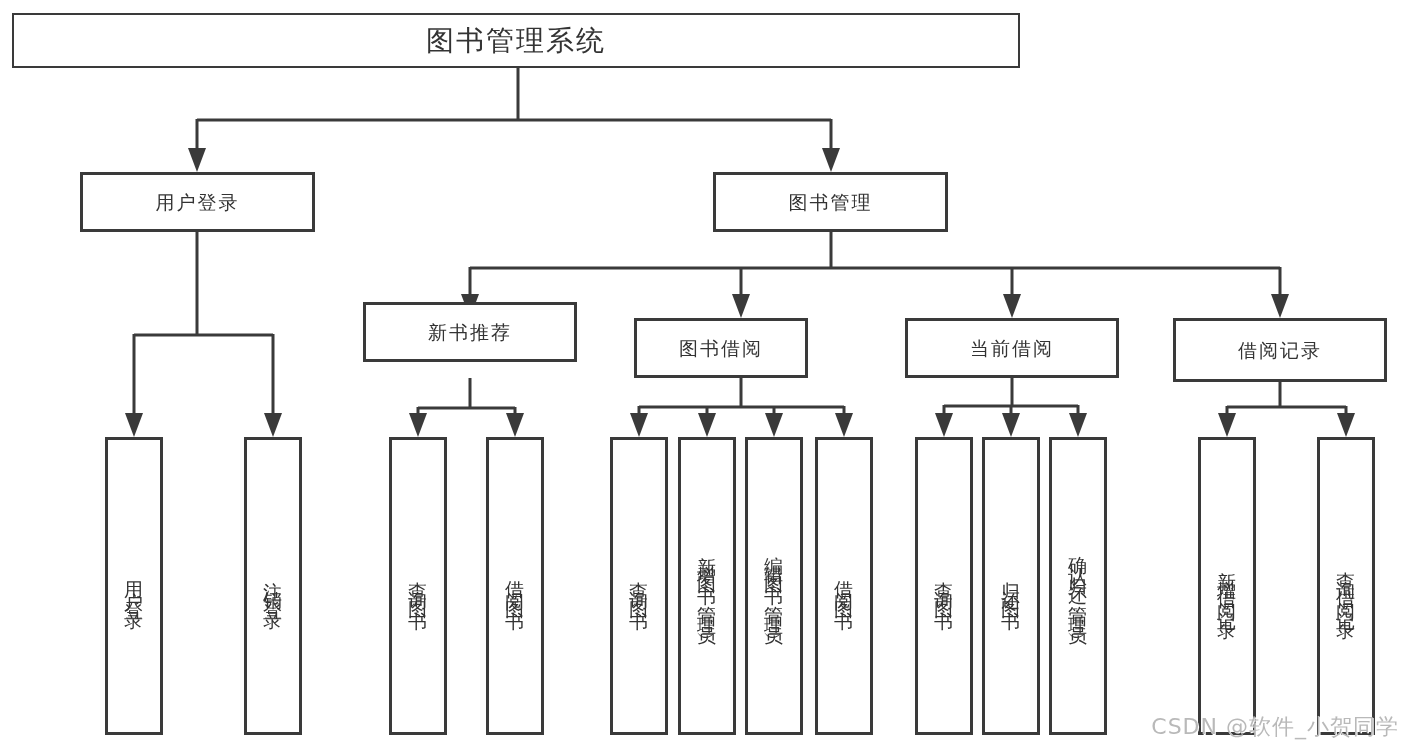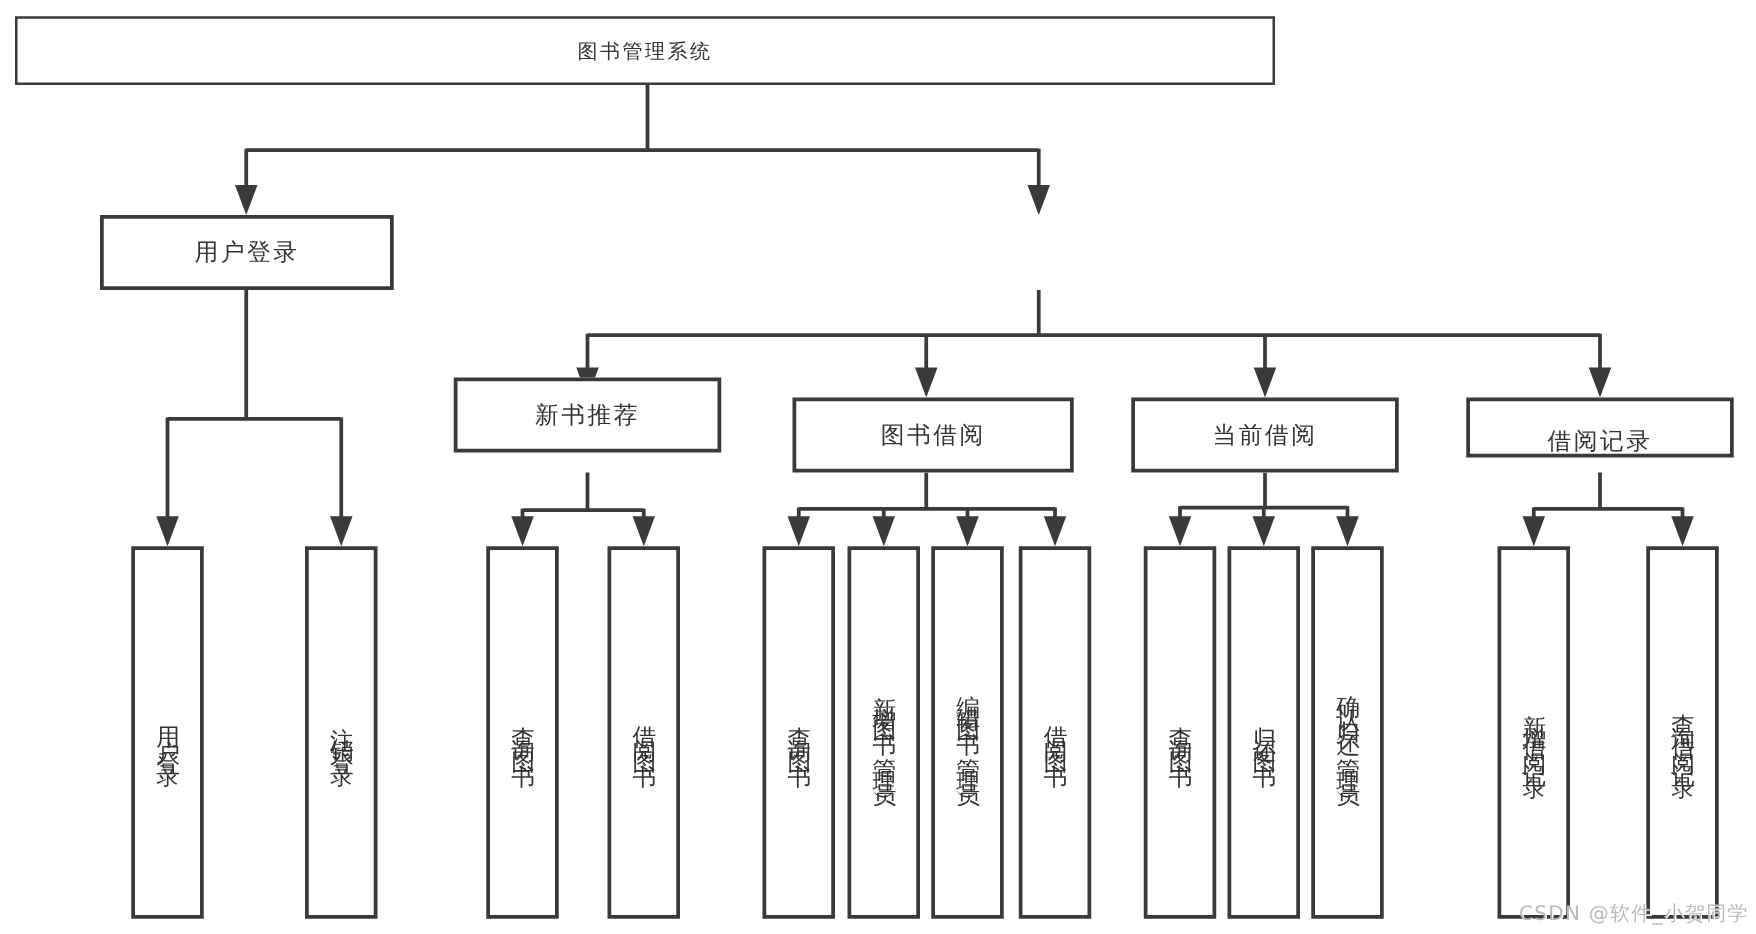--- a/index.html
+++ b/index.html
@@ -22,34 +22,34 @@
     border: 3px solid #3a3a3a;
     background: #ffffff;
     display: flex;
     align-items: center;
     justify-content: center;
     color: #333333;
     font-size: 19px;
     letter-spacing: 2px;
     line-height: 1;
   }
-  .node.root { border-width: 2px; font-size: 16px; }
+  .node.root { border-width: 2px; font-size: 28px; }
   .node.vert .vtext {
     writing-mode: vertical-rl;
     text-orientation: mixed;
     white-space: nowrap;
     letter-spacing: 10px;
     font-size: 19px;
     color: #333333;
   }
   .watermark {
     position: absolute;
     right: 6px;
     bottom: 5px;
-    font-size: 16px;
+    font-size: 22px;
     color: #b9b9b9;
     letter-spacing: 1px;
     text-shadow: 1px 1px 0 #ffffff;
     white-space: nowrap;
   }
 </style>
 </head>
 <body>
 
 <div class="canvas">
@@ -94,31 +94,34 @@
     </g>
   </svg>
 
   <div class="node root" style="left:12px; top:13px; width:1008px; height:55px;">
     <span>图书管理系统</span>
   </div>
 
   <div class="node" style="left:80px; top:172px; width:235px; height:60px;">
     <span>用户登录</span>
   </div>
+  <div class="node" style="left:713px; top:172px; width:235px; height:60px;">
+    <span>图书管理</span>
+  </div>
 
   <div class="node" style="left:363px; top:302px; width:214px; height:60px;">
     <span>新书推荐</span>
   </div>
-  <div class="node" style="left:634px; top:318px; width:225px; height:60px;">
+  <div class="node" style="left:634px; top:318px; width:174px; height:60px;">
     <span>图书借阅</span>
   </div>
   <div class="node" style="left:905px; top:318px; width:214px; height:60px;text-align:right;">
     <span>当前借阅</span>
   </div>
-  <div class="node" style="left:1173px; top:318px; width:214px; height:48px;align-items:flex-end;">
+  <div class="node" style="left:1173px; top:318px; width:214px; height:64px;">
     <span>借阅记录</span>
   </div>
 
   <div class="node vert" style="left:105px; top:437px; width:58px; height:298px;">
     <span class="vtext">用户登录</span>
   </div>
   <div class="node vert" style="left:244px; top:437px; width:58px; height:298px;">
     <span class="vtext">注销登录</span>
   </div>
 

